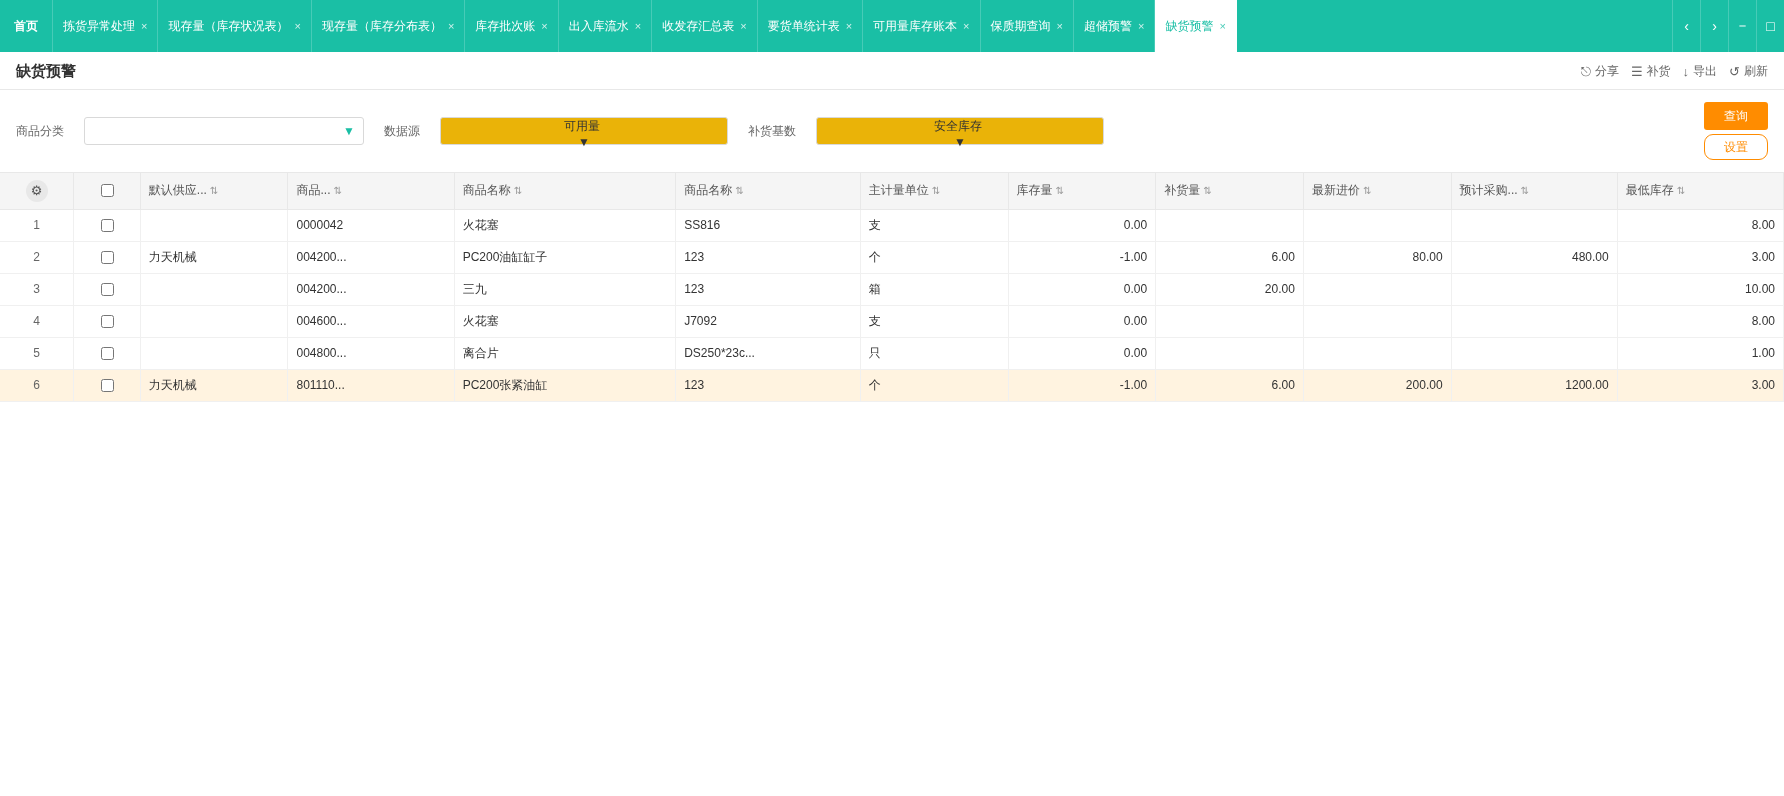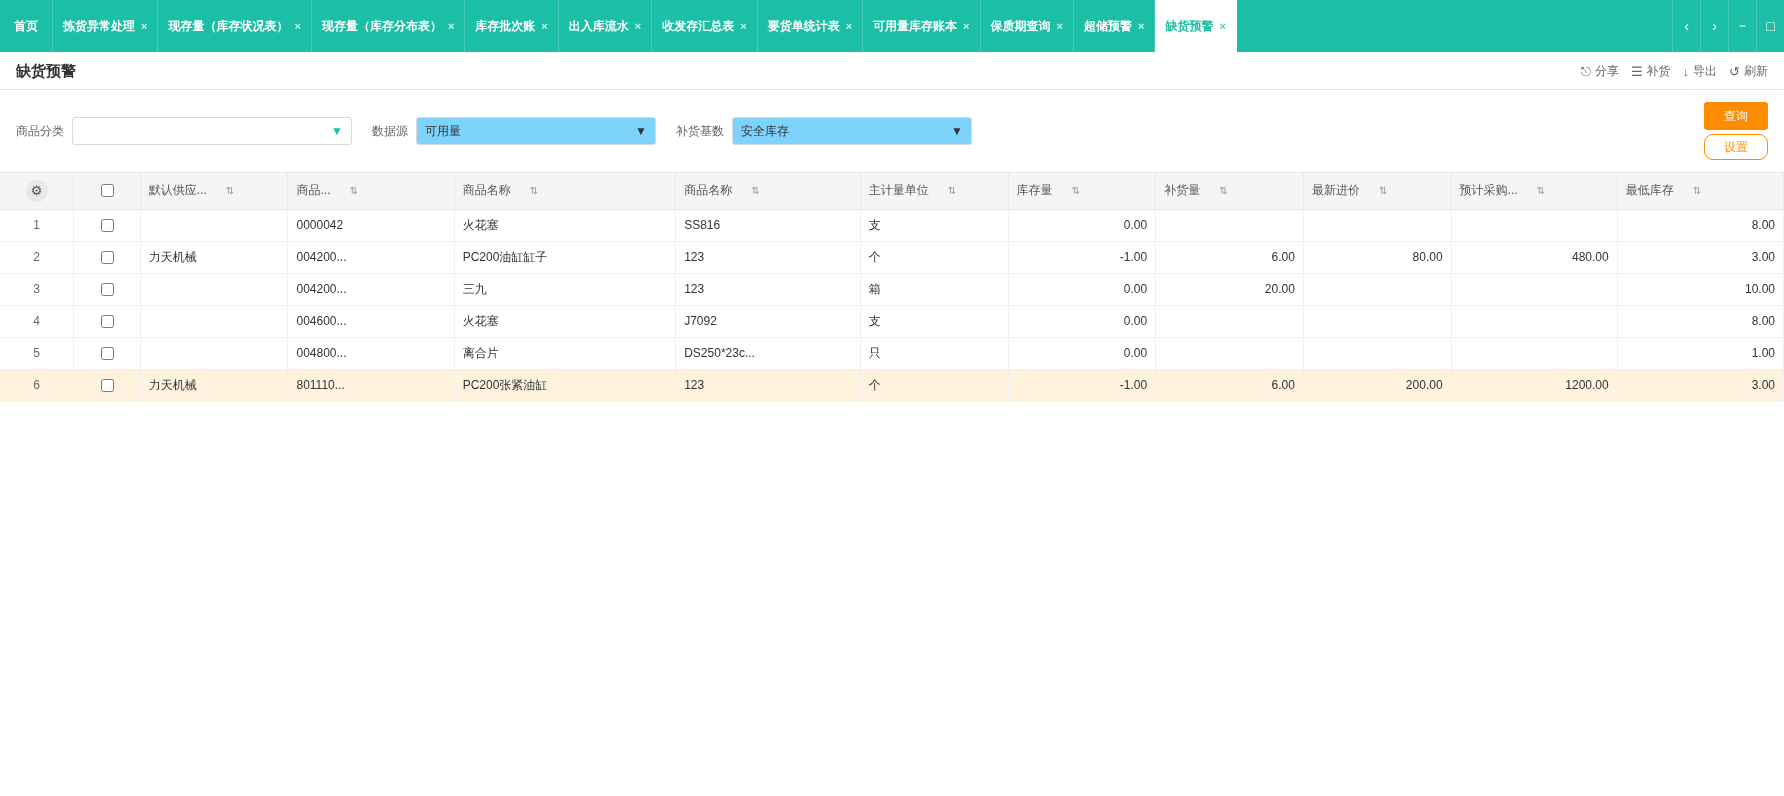--- a/index.html
+++ b/index.html
@@ -17,21 +17,20 @@
       display: flex;
       align-items: center;
       padding: 0 10px;
       height: 100%;
       color: #fff;
       white-space: nowrap;
       cursor: pointer;
       font-size: 12px;
       border-right: 1px solid rgba(255,255,255,0.2);
       position: relative;
-      font-weight: bold;
     }
     .nav-tab.home {
       padding: 0 14px;
       font-weight: bold;
     }
     .nav-tab .close-btn {
       margin-left: 6px;
       font-size: 11px;
       opacity: 0.8;
       cursor: pointer;
@@ -100,51 +99,52 @@
     .filter-bar {
       display: flex;
       align-items: center;
       padding: 12px 16px;
       gap: 20px;
       border-bottom: 1px solid #e8e8e8;
     }
     .filter-group {
       display: flex;
       align-items: center;
-      gap: 8px;
+      gap: 20px;
     }
     .filter-label {
       color: #666;
       white-space: nowrap;
     }
     .filter-select {
       width: 280px;
       height: 28px;
       border: 1px solid #d9d9d9;
       border-radius: 3px;
       padding: 0 8px;
       display: flex;
       align-items: center;
       justify-content: space-between;
       cursor: pointer;
       background: #fff;
       color: #333;
     }
     .filter-select .arrow { color: #1abfa5; }
     .filter-value-select {
-      width: 240px;
+      width: 288px;
       height: 28px;
       border: 1px solid #d9d9d9;
       border-radius: 3px;
       padding: 0 8px;
       display: flex;
       align-items: center;
       justify-content: space-between;
       cursor: pointer;
-      background: #7dd3fc;
+      background: #eab308;
+      flex-direction: column;
     }
     .filter-actions {
       margin-left: auto;
       display: flex;
       flex-direction: column;
       gap: 4px;
     }
     .btn-query {
       background: #ff8c00;
       color: #fff;
@@ -187,21 +187,21 @@
       color: #555;
       border-bottom: 1px solid #e8e8e8;
       border-right: 1px solid #e8e8e8;
       white-space: nowrap;
       overflow: hidden;
       text-overflow: ellipsis;
     }
     thead th .col-header {
       display: flex;
       align-items: center;
-      gap: 19px;
+      gap: 3px;
     }
     thead th .sort-icon { color: #999; font-size: 10px; }
     tbody tr {
       height: 32px;
       border-bottom: 1px solid #f0f0f0;
     }
     tbody tr.highlighted { background: #fff3e0; }
     tbody td {
       padding: 0 8px;
       color: #333;

